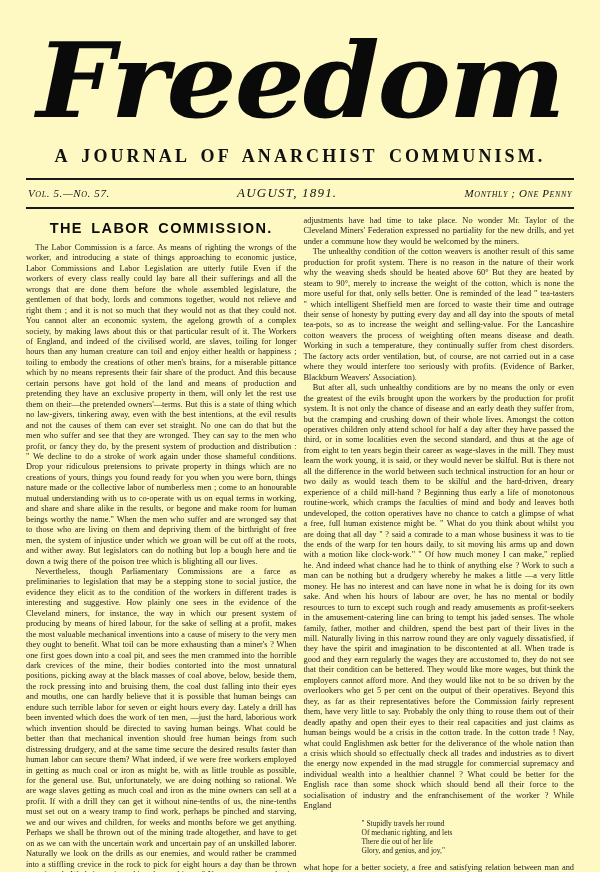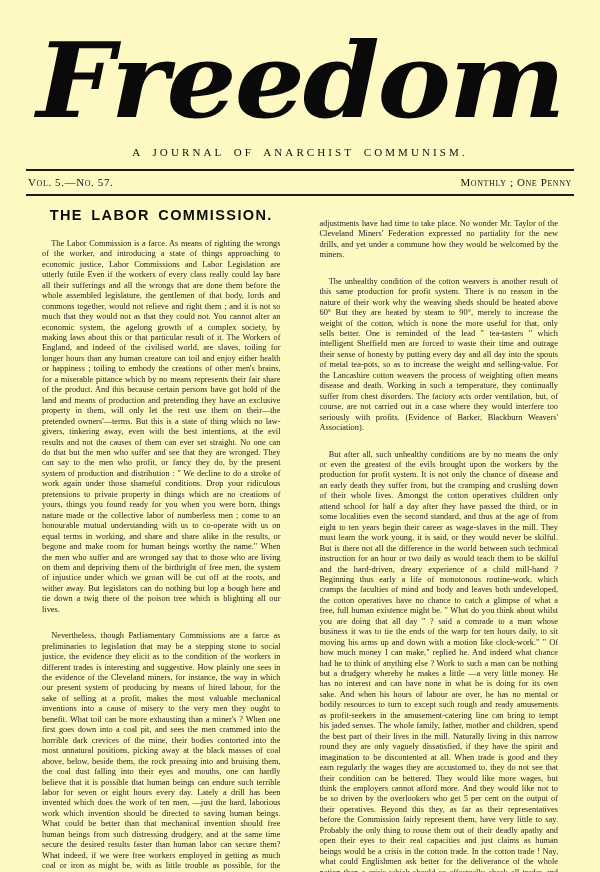--- a/index.html
+++ b/index.html
@@ -40,23 +40,23 @@
     letter-spacing: -2px;
     color: #0a0a0a;
     margin: 0;
     padding: 0 0 0 0;
     transform: scaleX(1.06);
     text-rendering: geometricPrecision;
   }
 
   .masthead-sub {
     font-family: "Liberation Serif", "DejaVu Serif", serif;
-    font-size: 11px;
+    font-size: 18px;
     letter-spacing: 3.1px;
-    font-weight: 400;
+    font-weight: 700;
     color: #111;
     margin-top: 14px;
     margin-bottom: 0;
     word-spacing: 4px;
   }
 
   
   .volbar-wrap {
     margin: 11px 26px 0 26px;
     border-top: 2.4px solid #1a1a1a;
@@ -67,20 +67,21 @@
     display: flex;
     align-items: baseline;
     justify-content: space-between;
     font-size: 11px;
     color: #141414;
   }
   .volbar span {
     font-variant: small-caps;
     letter-spacing: 0.6px;
     white-space: nowrap;
+    font-style: italic;
   }
   .volbar .vb-left   { flex: 0 0 auto; }
   .volbar .vb-center {
     flex: 1 1 auto;
     text-align: center;
     font-variant: normal;
     font-size: 13px;
     letter-spacing: 1.2px;
   }
   .volbar .vb-right  { flex: 0 0 auto; }
@@ -104,21 +105,21 @@
     font-family: "Liberation Sans", "DejaVu Sans", sans-serif;
     font-size: 14.5px;
     font-weight: 700;
     letter-spacing: 1.4px;
     word-spacing: 3px;
     margin: 4px 0 7px 0;
     color: #0d0d0d;
   }
 
   p.body {
-    margin: 16px;
+    margin: 0;
     text-align: justify;
     text-justify: inter-word;
     font-size: 8.35px;
     line-height: 10.45px;
     color: #1c1c1c;
     hyphens: auto;
     -webkit-hyphens: auto;
     word-spacing: 0.4px;
   }
   p.body + p.body { text-indent: 1.1em; }
@@ -149,20 +150,21 @@
 <div class="page">
 
   <div class="masthead">
     <div class="masthead-title">Freedom</div>
     <div class="masthead-sub">A JOURNAL OF ANARCHIST COMMUNISM.</div>
   </div>
 
   <div class="volbar-wrap">
     <div class="volbar">
       <span class="vb-left">Vol. 5.—No. 57.</span>
+      <span class="vb-center">AUGUST, 1891.</span>
       <span class="vb-right">Monthly ; One Penny</span>
     </div>
   </div>
 
   <div class="columns">
 
     <div class="col col-left">
       <div class="headline">THE LABOR COMMISSION.</div>
       <p class="body indent">The Labor Commission is a farce. As means of righting the wrongs of the worker, and introducing a state of things approaching to economic justice, Labor Commissions and Labor Legislation are utterly futile Even if the workers of every class really could lay bare all their sufferings and all the wrongs that are done them before the whole assembled legislature, the gentlemen of that body, lords and commons together, would not relieve and right them ; and it is not so much that they would not as that they could not. You cannot alter an economic system, the agelong growth of a complex society, by making laws about this or that particular result of it. The Workers of England, and indeed of the civilised world, are slaves, toiling for longer hours than any human creature can toil and enjoy either health or happiness ; toiling to embody the creations of other men's brains, for a miserable pittance which by no means represents their fair share of the product. And this because certain persons have got hold of the land and means of production and pretending they have an exclusive property in them, will only let the rest use them on their—the pretended owners'—terms. But this is a state of thing which no law-givers, tinkering away, even with the best intentions, at the evil results and not the causes of them can ever set straight. No one can do that but the men who suffer and see that they are wronged. They can say to the men who profit, or fancy they do, by the present system of production and distribution : " We decline to do a stroke of work again under those shameful conditions. Drop your ridiculous pretensions to private property in things which are no creations of yours, things you found ready for you when you were born, things nature made or the collective labor of numberless men ; come to an honourable mutual understanding with us to co-operate with us on equal terms in working, and share and share alike in the results, or begone and make room for human beings worthy the name." When the men who suffer and are wronged say that to those who are living on them and depriving them of the birthright of free men, the system of injustice under which we groan will be cut off at the roots, and wither away. But legislators can do nothing but lop a bough here and tie down a twig there of the poison tree which is blighting all our lives.</p>
       <p class="body">Nevertheless, though Parliamentary Commissions are a farce as preliminaries to legislation that may be a stepping stone to social justice, the evidence they elicit as to the condition of the workers in different trades is interesting and suggestive. How plainly one sees in the evidence of the Cleveland miners, for instance, the way in which our present system of producing by means of hired labour, for the sake of selling at a profit, makes the most valuable mechanical inventions into a cause of misery to the very men they ought to benefit. What toil can be more exhausting than a miner's ? When one first goes down into a coal pit, and sees the men crammed into the horrible dark crevices of the mine, their bodies contorted into the most unnatural positions, picking away at the black masses of coal above, below, beside them, the rock pressing into and bruising them, the coal dust falling into their eyes and mouths, one can hardly believe that it is possible that human beings can endure such terrible labor for seven or eight hours every day. Lately a drill has been invented which does the work of ten men, —just the hard, laborious work which invention should be directed to saving human beings. What could be better than that mechanical invention should free human beings from such distressing drudgery, and at the same time secure the desired results faster than human labor can secure them? What indeed, if we were free workers employed in getting as much coal or iron as might be, with as little trouble as possible, for the general use. But, unfortunately, we are doing nothing so rational. We are wage slaves getting as much coal and iron as the mine owners can sell at a profit. If with a drill they can get it without nine-tenths of us, the nine-tenths must set out on a weary tramp to find work, perhaps be pinched and starving, we and our wives and children, for weeks and months before we get anything. Perhaps we shall be thrown out of the mining trade altogether, and have to get on as we can with the uncertain work and uncertain pay of an unskilled laborer. Naturally we look on the drills as our enemies, and would rather be crammed into a stiffling crevice in the rock to pick for eight hours a day than be thrown out of work. Work for us in making the machinery ? No, we are not mechanics and engineers. Perhaps our boys may be ;—but these " economic adjustments " which look so easy on paper take years, and we cannot sleep like toads in a stone until</p>

